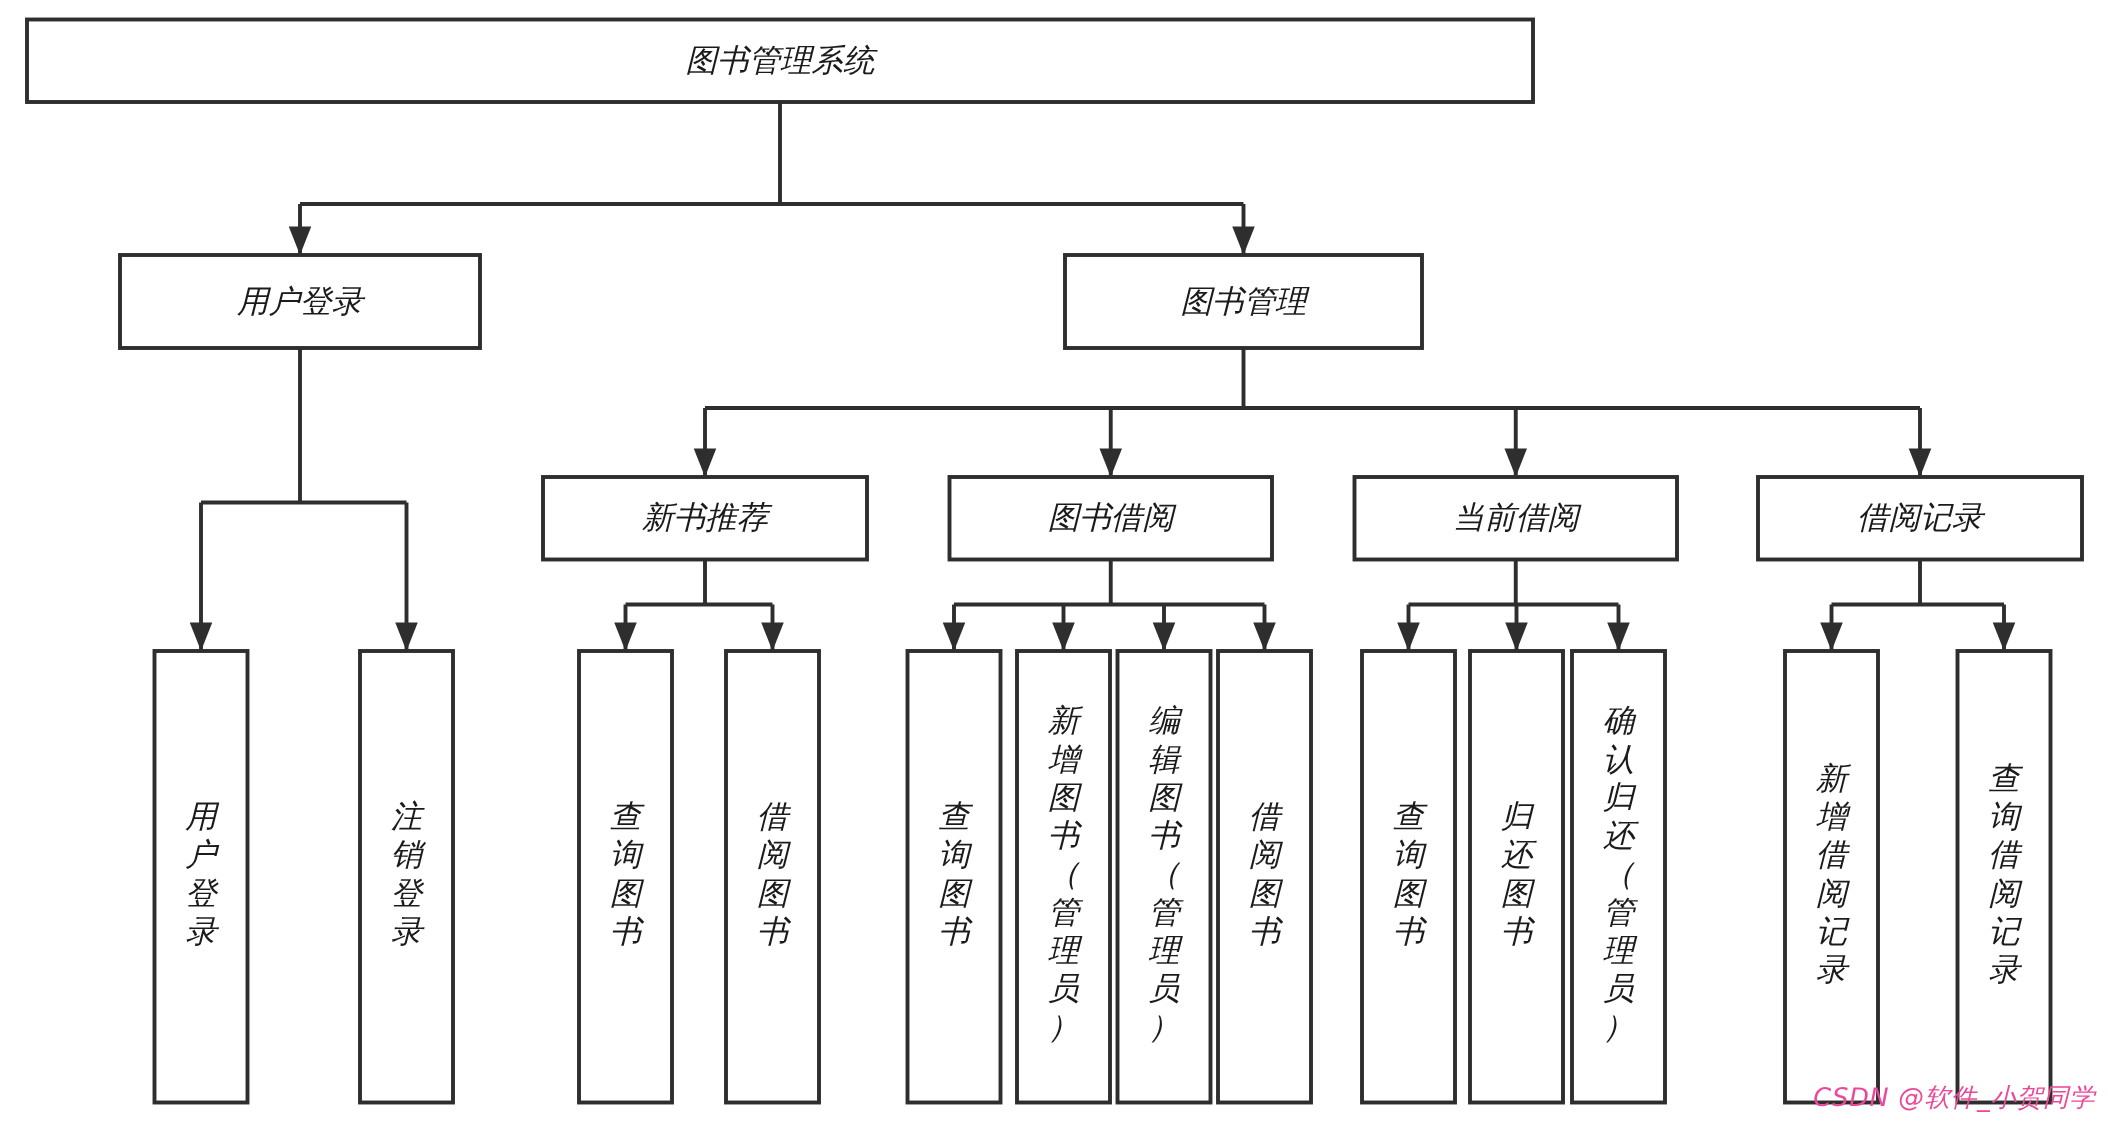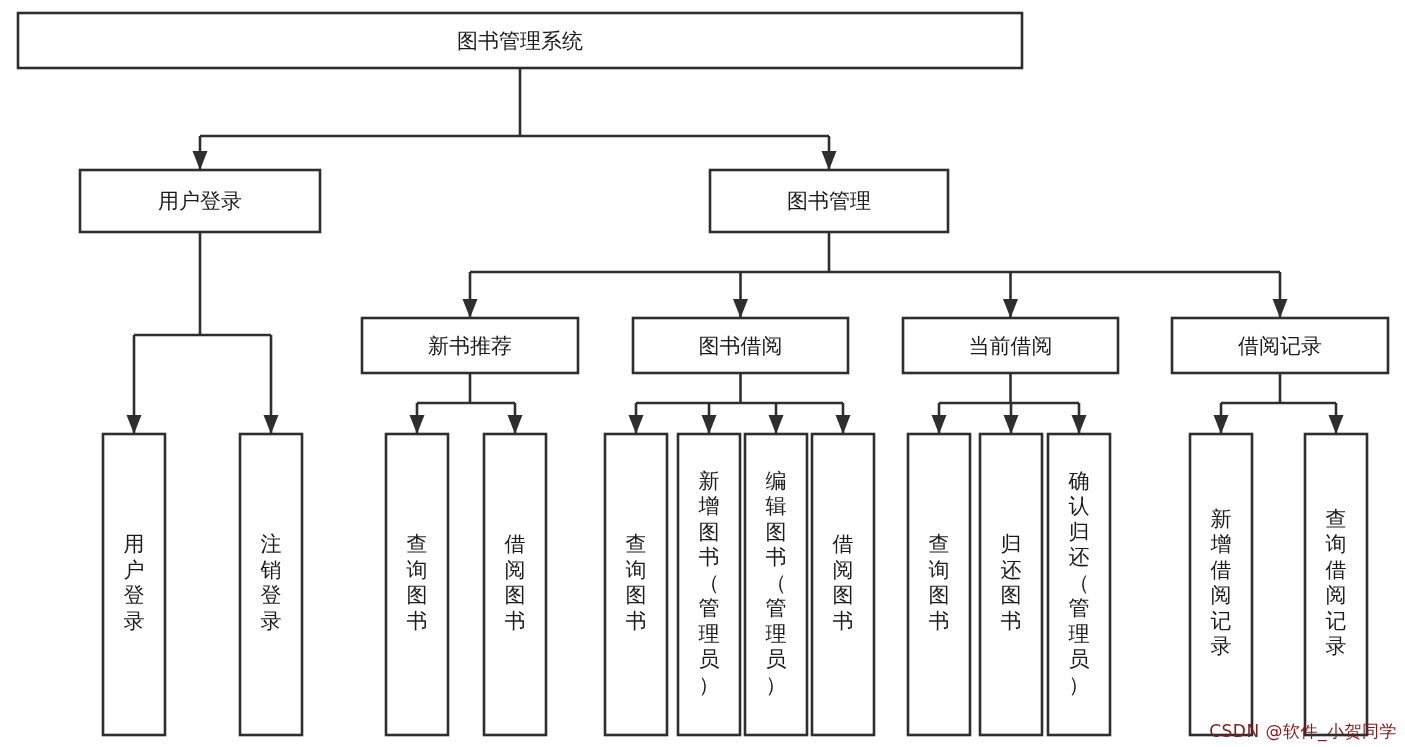--- a/index.html
+++ b/index.html
@@ -10,20 +10,21 @@
   }
   body {
     font-family: "DejaVu Sans", "Liberation Sans", sans-serif;
   }
   #diagram-root {
     position: relative;
     width: 1405px;
     height: 747px;
     background: #ffffff;
     overflow: hidden;
+    font-style: italic;
   }
   svg#tree-svg {
     position: absolute;
     left: 0;
     top: 0;
     width: 1405px;
     height: 747px;
     display: block;
   }
   .node-box {
@@ -53,21 +54,21 @@
     font-family: "DejaVu Sans", "Liberation Sans", sans-serif;
     font-size: 21px;
     text-anchor: middle;
   }
   .watermark {
     position: absolute;
     right: 8px;
     bottom: 4px;
     font-family: "DejaVu Sans", "Liberation Sans", sans-serif;
     font-size: 17px;
-    color: #7f1d1d;
+    color: #ec4899;
     letter-spacing: 0.5px;
     white-space: nowrap;
     user-select: none;
   }
 </style>
 </head>
 <body>
 
 <div id="diagram-root">
 

